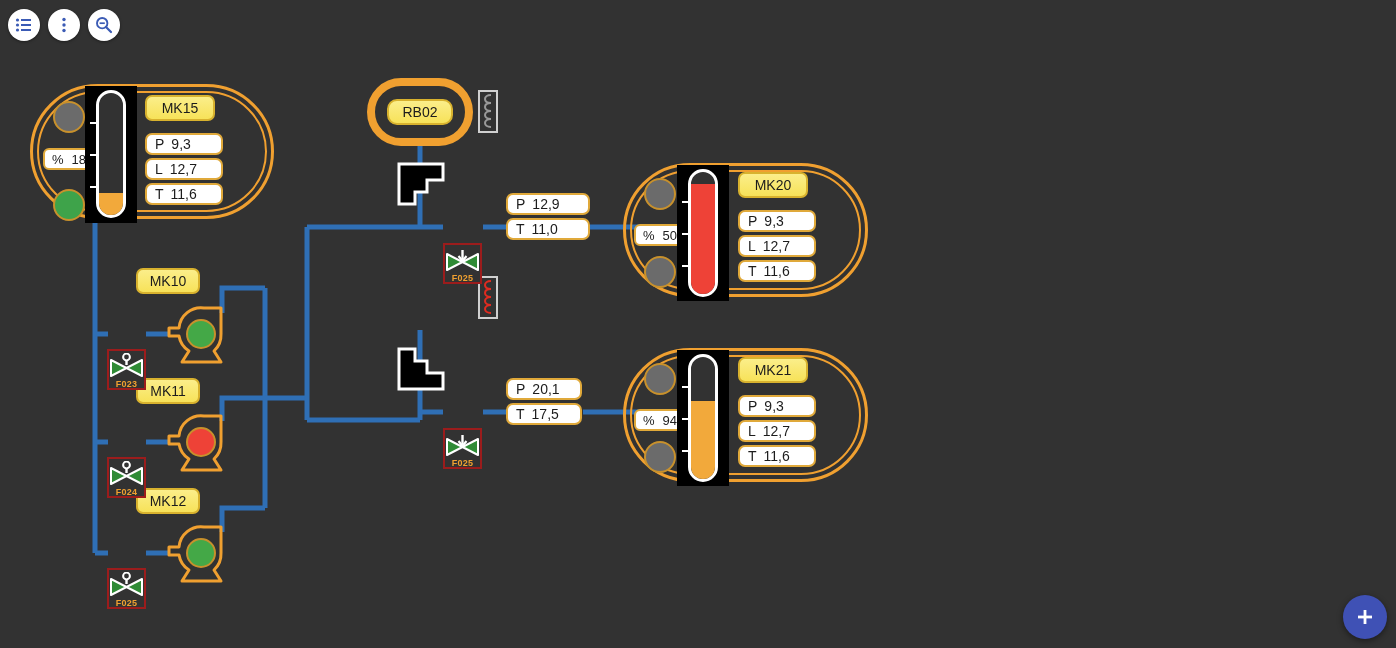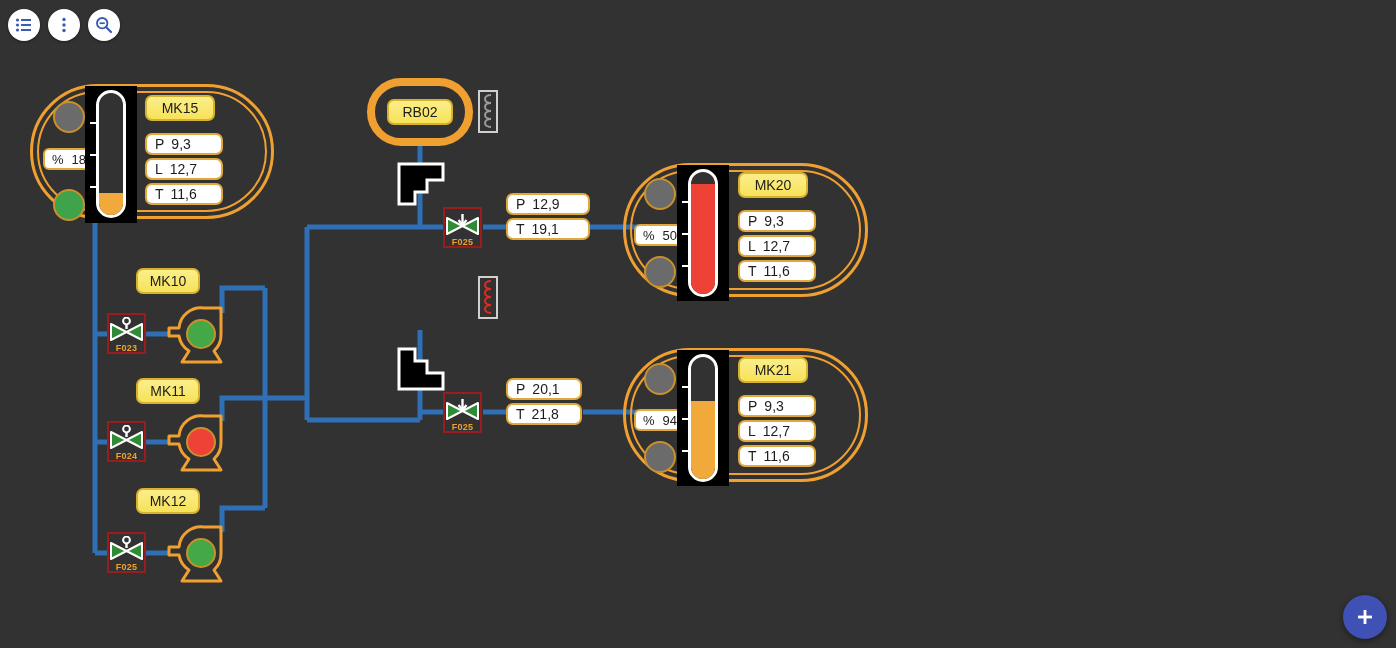--- a/index.html
+++ b/index.html
@@ -131,34 +131,35 @@
     background: transparent;
   }
   .reactor::before {
     content: "";
     position: absolute;
     left: -5px; right: -5px; top: -5px; bottom: -5px;
     border: 1px solid #f0a030;
     border-radius: 999px;
   }
   .reactor .tag-label {
-    left: 50%; top: 50%; transform: translate(-50%,-50%);
+    left: 50%; top: 50%; transform: translate(-50%,-50%); border-radius: 10px;
   }
 
   .coil-box {
     position: absolute;
     border: 2px solid #d0d0d0;
     background: #323232;
   }
 
   
   .valve {
     position: absolute;
     border: 2px solid #9b1c1c;
     background: #323232;
+    margin-top: 36px;
   }
   .valve-tag {
     position: absolute;
     left: 0; right: 0; bottom: -1px;
     text-align: center;
     color: #f0a030;
     font-size: 9px;
     font-weight: bold;
     letter-spacing: .2px;
     line-height: 10px;
@@ -461,30 +462,30 @@
     </svg>
     <div class="valve-tag">F025</div>
   </div>
 
   <div class="readout" style="left:506px; top:193px; width:84px;">
     <span class="k">P</span>
     <span>12,9</span>
   </div>
   <div class="readout" style="left:506px; top:218px; width:84px;">
     <span class="k">T</span>
-    <span>19,1</span>
+    <span>11,0</span>
   </div>
 
   <div class="readout" style="left:506px; top:378px; width:76px;">
     <span class="k">P</span>
     <span>20,1</span>
   </div>
   <div class="readout" style="left:506px; top:403px; width:76px;">
     <span class="k">T</span>
-    <span>21,8</span>
+    <span>17,5</span>
   </div>
 
   <div class="fab">
     <svg width="22" height="22" viewBox="0 0 22 22">
       <rect x="9.6" y="4" width="2.8" height="14" fill="#ffffff"></rect>
       <rect x="4" y="9.6" width="14" height="2.8" fill="#ffffff"></rect>
     </svg>
   </div>
 
 </div>

